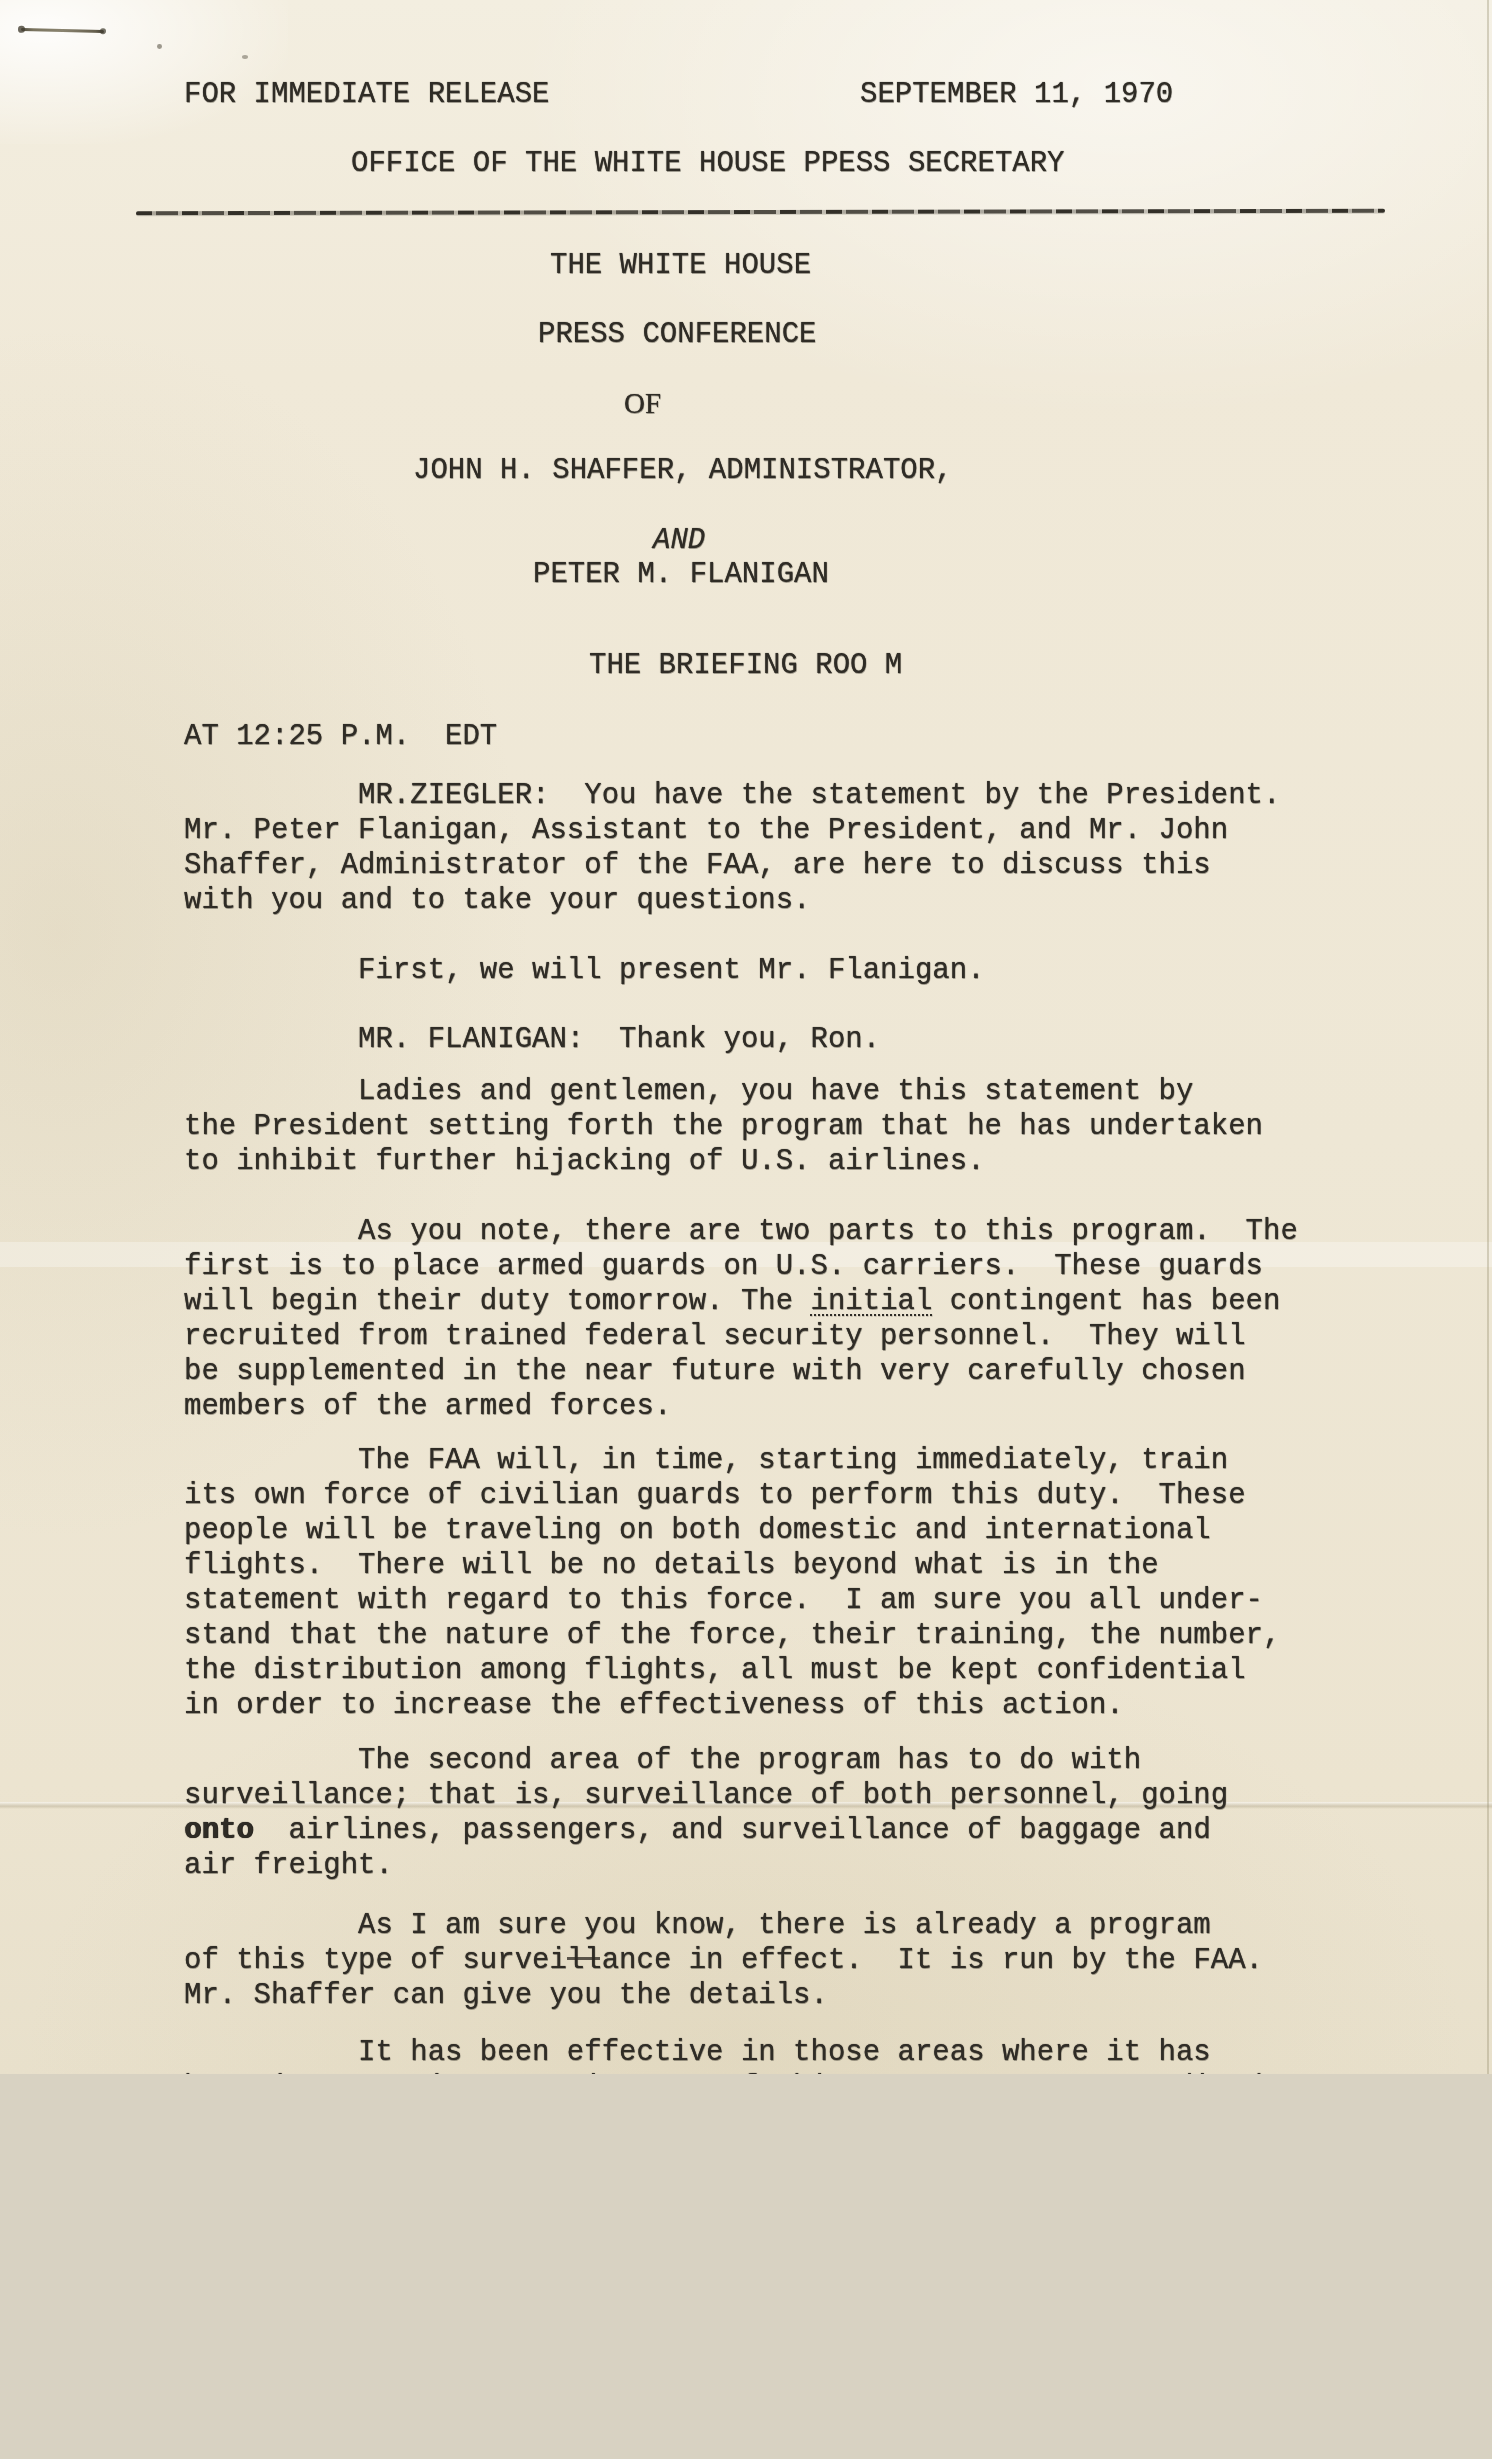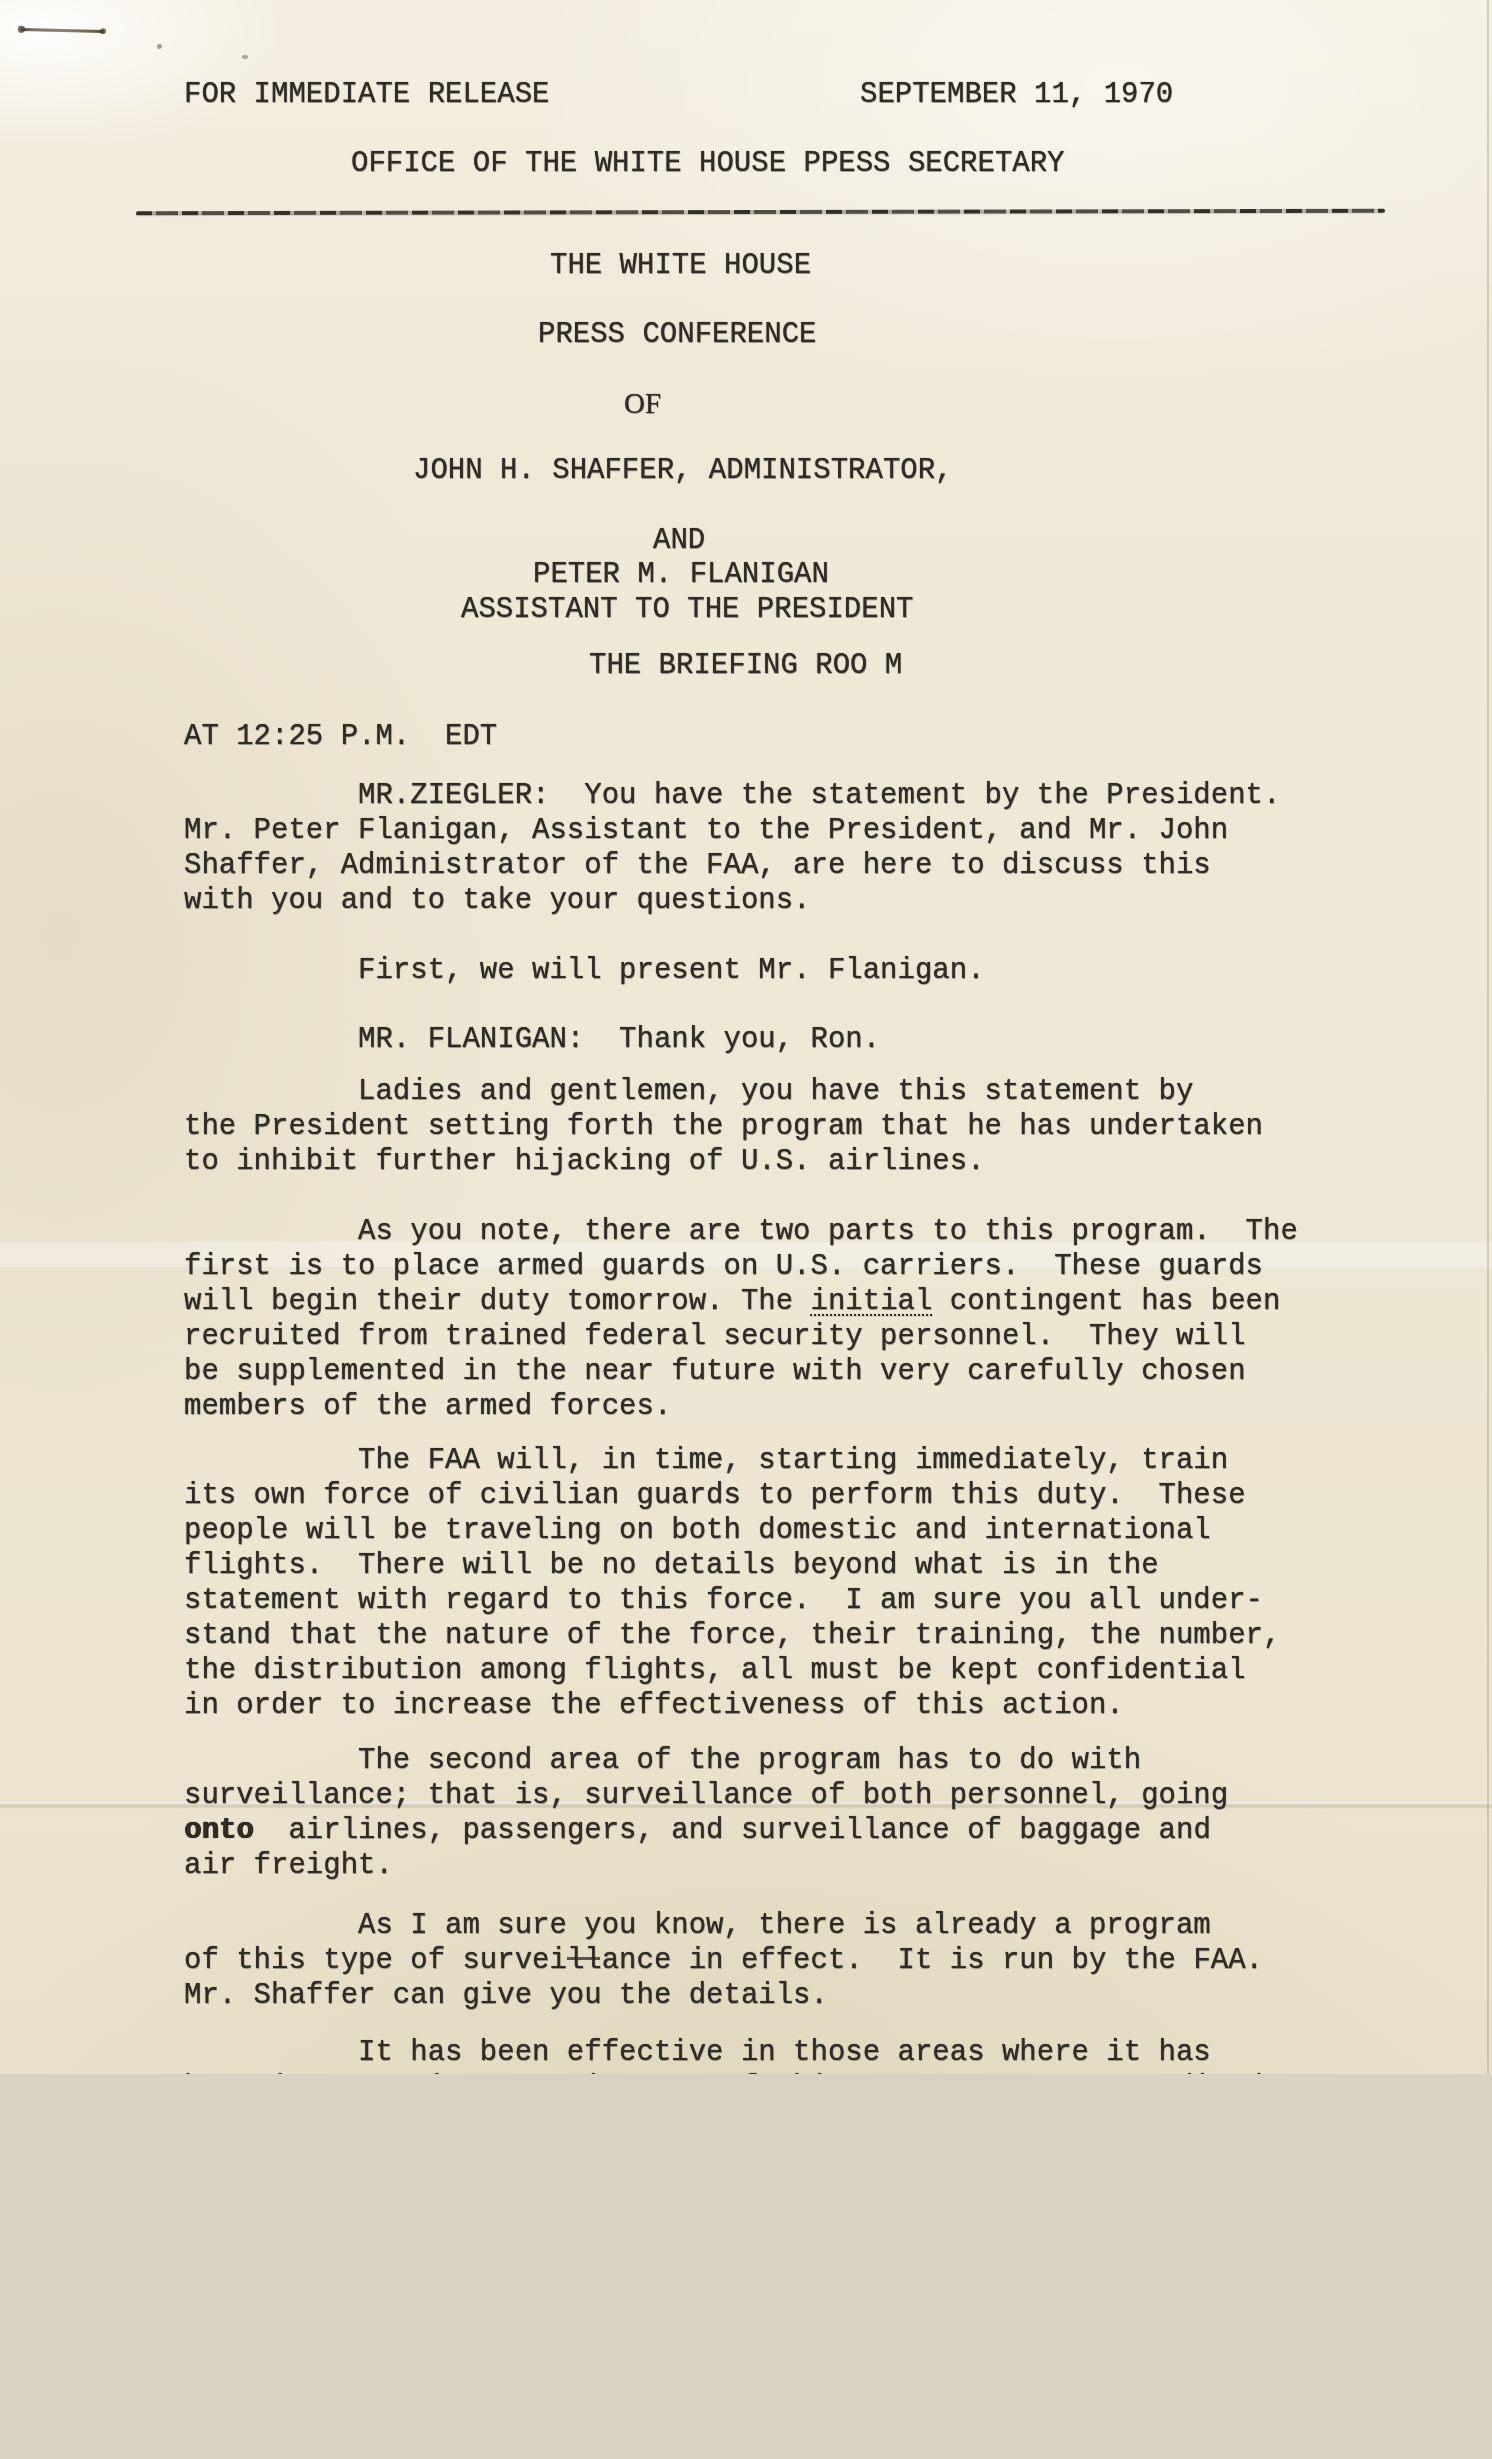--- a/index.html
+++ b/index.html
@@ -77,23 +77,22 @@
   <div class="abs ink" style="left:184px;top:77px;">FOR IMMEDIATE RELEASE</div>
   <div class="abs ink" style="left:860px;top:77px;">SEPTEMBER 11, 1970</div>
   <div class="abs ink" style="left:351px;top:146px;">OFFICE OF THE WHITE HOUSE PPESS SECRETARY</div>
 
   <div class="rule"></div>
 
   <div class="abs ink" style="left:550px;top:248px;">THE WHITE HOUSE</div>
   <div class="abs ink" style="left:538px;top:317px;">PRESS CONFERENCE</div>
   <div class="abs ink" style="left:624px;top:386px;font-family:Liberation Serif, serif;">OF</div>
   <div class="abs ink" style="left:413px;top:453px;">JOHN H. SHAFFER, ADMINISTRATOR,</div>
-  <div class="abs ink" style="left:653px;top:523px;">AND</div>
+  <div class="abs ink" style="left:653px;top:523px;font-style:italic;">AND</div>
   <div class="abs ink" style="left:533px;top:557px;">PETER M. FLANIGAN</div>
-  <div class="abs ink" style="left:461px;top:592px;">ASSISTANT TO THE PRESIDENT</div>
   <div class="abs ink" style="left:589px;top:648px;">THE BRIEFING ROO M</div>
 
   <div class="abs ink" style="left:184px;top:719px;">AT 12:25 P.M.  EDT</div>
 
   <div class="para ink" style="top:778px;">          MR.ZIEGLER:  You have the statement by the President.
 Mr. Peter Flanigan, Assistant to the President, and Mr. John
 Shaffer, Administrator of the FAA, are here to discuss this
 with you and to take your questions.</div>
   <div class="para ink" style="top:953px;">          First, we will present Mr. Flanigan.</div>
   <div class="para ink" style="top:1022px;">          MR. FLANIGAN:  Thank you, Ron.</div>

